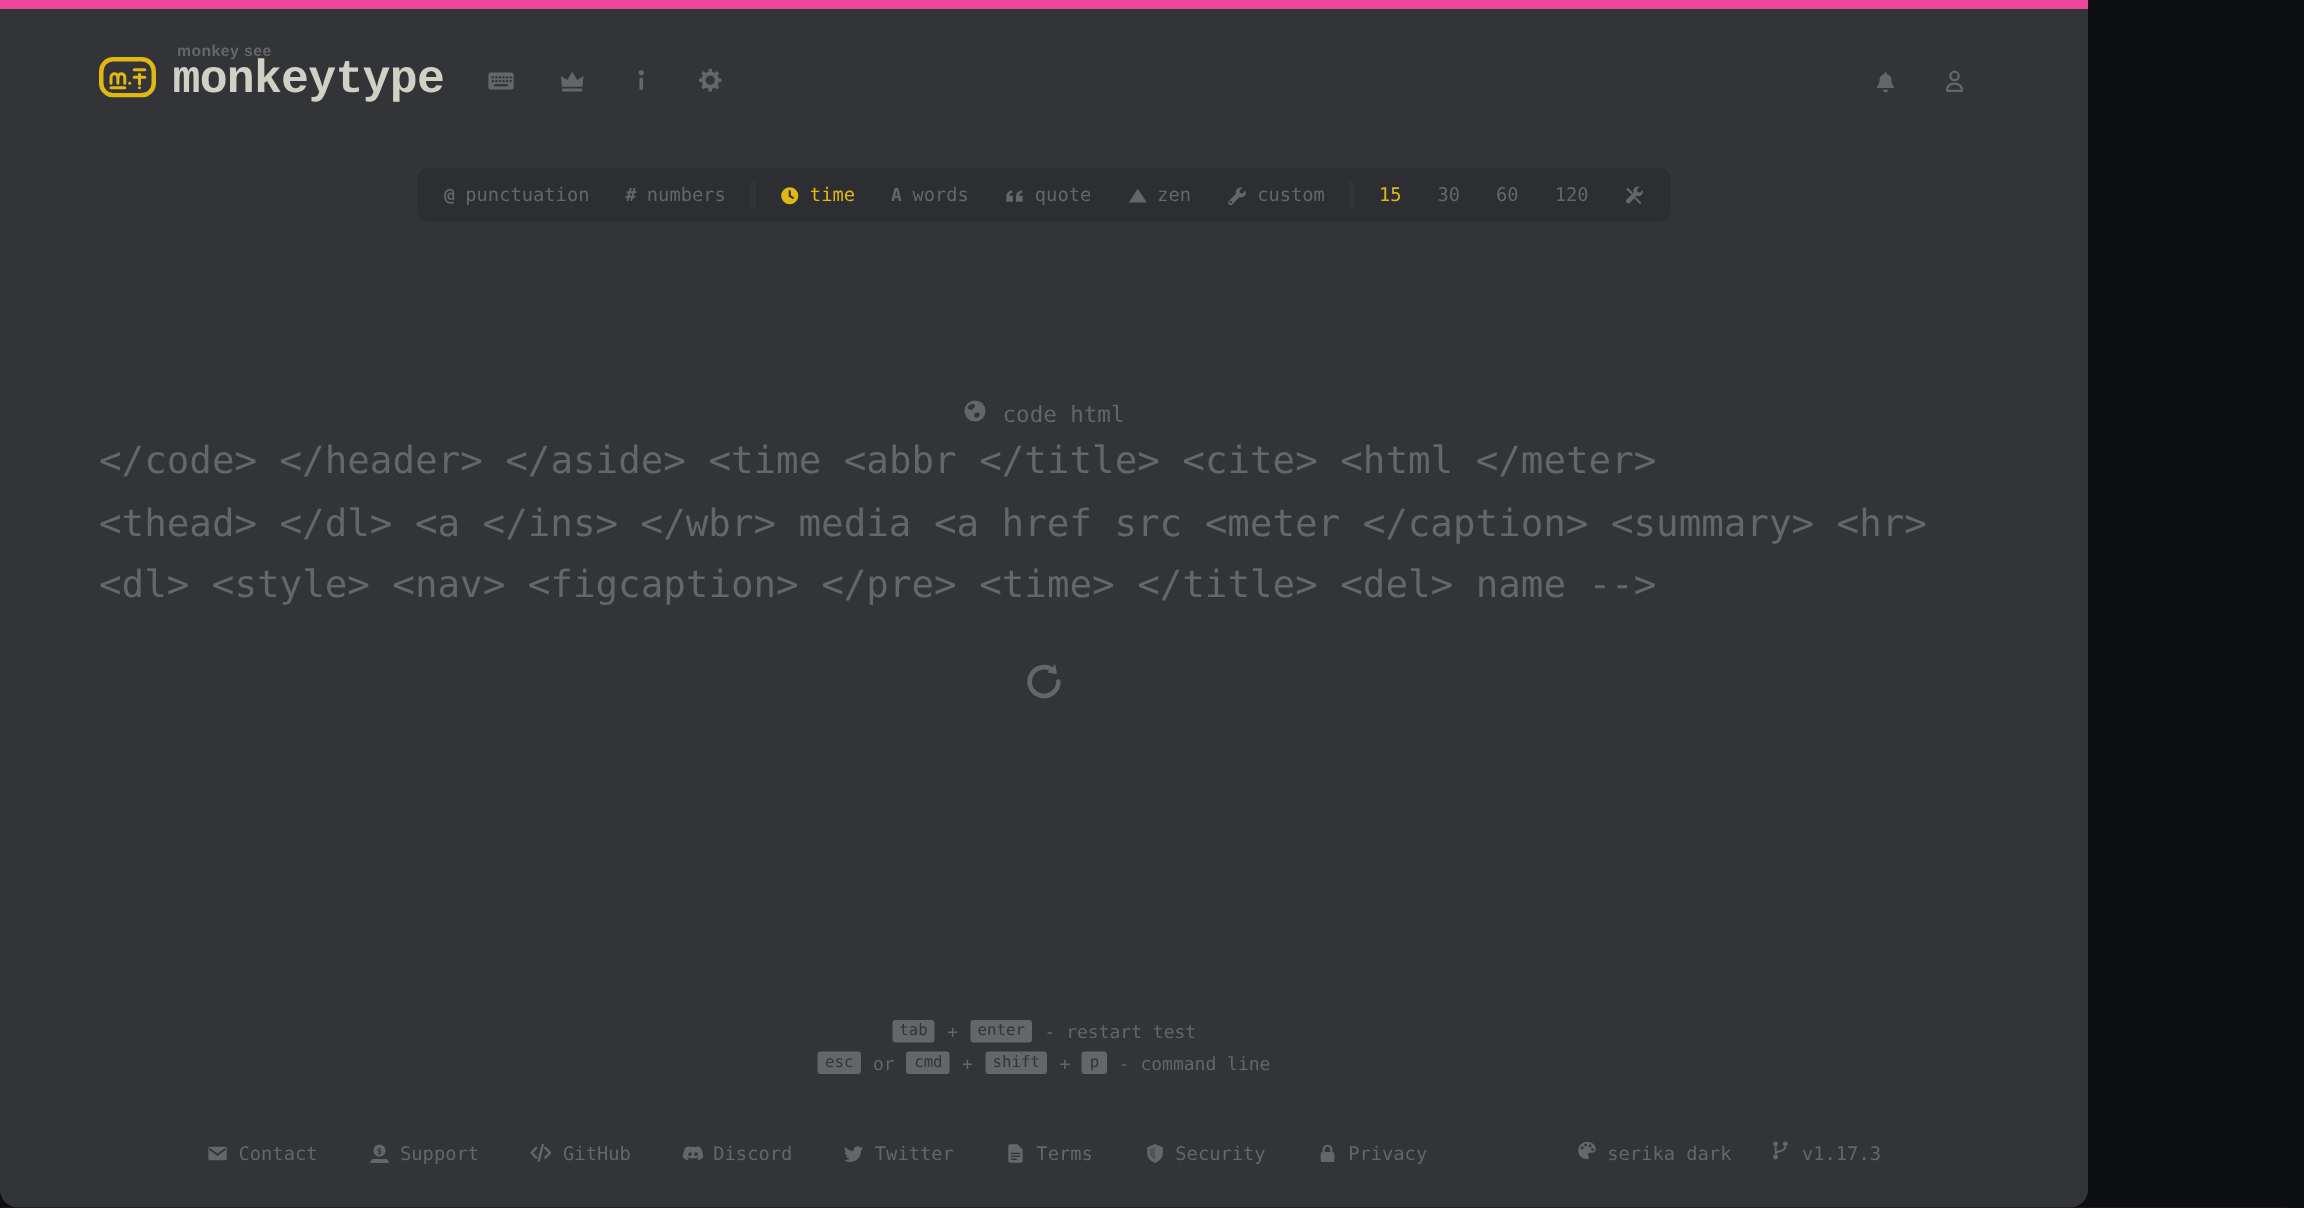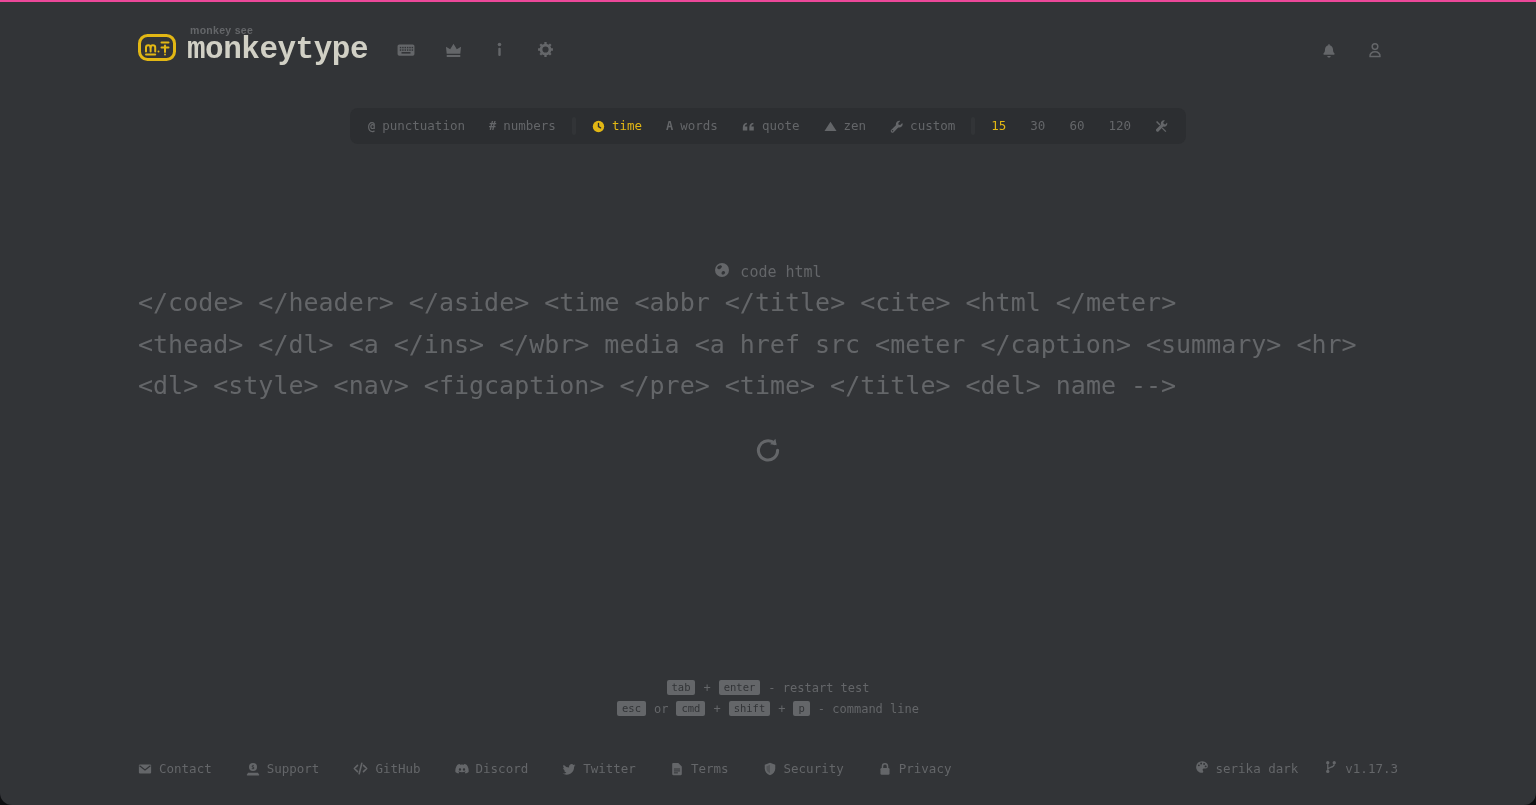--- a/index.html
+++ b/index.html
@@ -7,23 +7,23 @@
     --bg:#323437;
     --main:#e2b714;
     --sub:#646669;
     --text:#d1d0c5;
     --sub-alt:#2c2e31;
   }
   *{margin:0;padding:0;box-sizing:border-box;}
   html,body{background:var(--outer);}
   body{width:1536px;height:805px;overflow:hidden;font-family:"DejaVu Sans Mono","Liberation Mono",monospace;}
   .page{
-    width:1536px;height:805px;background:var(--bg);
+    width:1392px;height:805px;background:var(--bg);
     border-radius:0 0 12px 12px;position:relative;overflow:hidden;
-    border-top:2px solid #ec4899;
+    border-top:6px solid #ec4899;
   }
   .content{width:1260px;margin:0 auto;}
 
   
   .header{display:flex;justify-content:space-between;align-items:center;padding-top:25px;height:70px;}
   .header-left{display:flex;align-items:center;}
   .logo{display:flex;align-items:center;gap:11px;cursor:pointer;}
   .logo-text{position:relative;line-height:1;}
   .logo-top{position:absolute;top:-9px;left:3px;font-size:10.5px;color:var(--sub);font-family:"Liberation Sans",sans-serif;font-weight:700;letter-spacing:.3px;}
   .logo-main{font-family:Liberation Mono, monospace;font-weight:700;font-size:31px;color:var(--text);letter-spacing:-.5px;}

